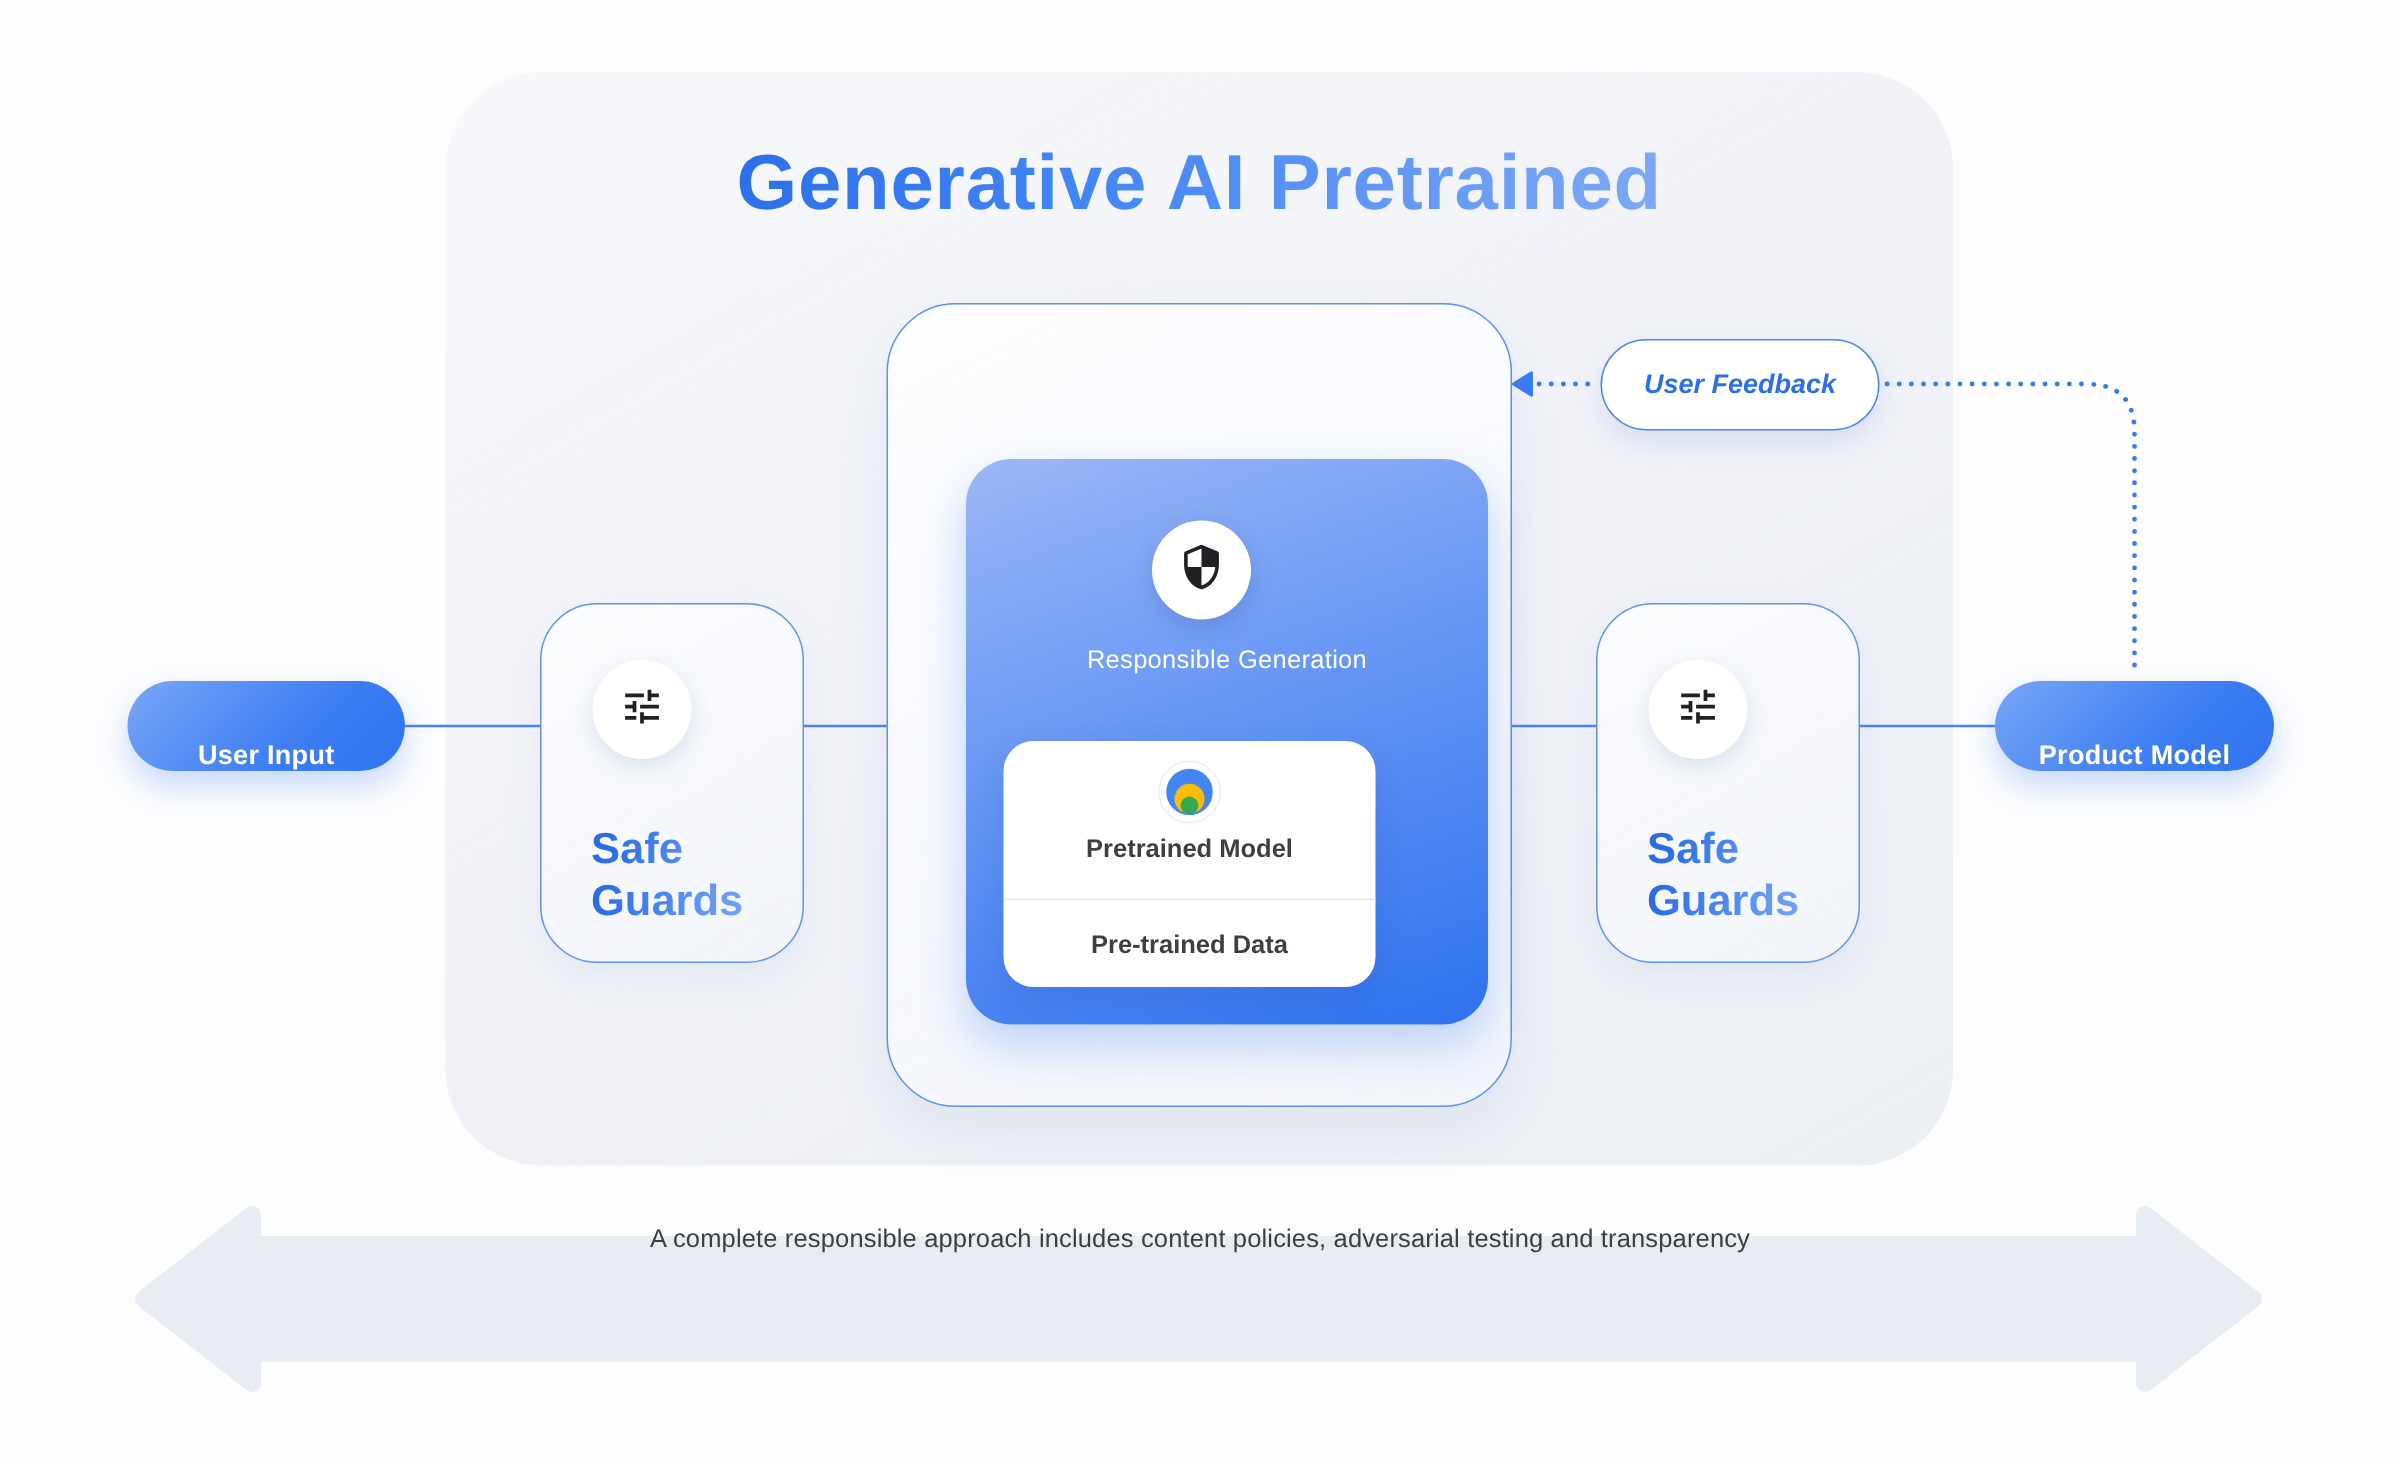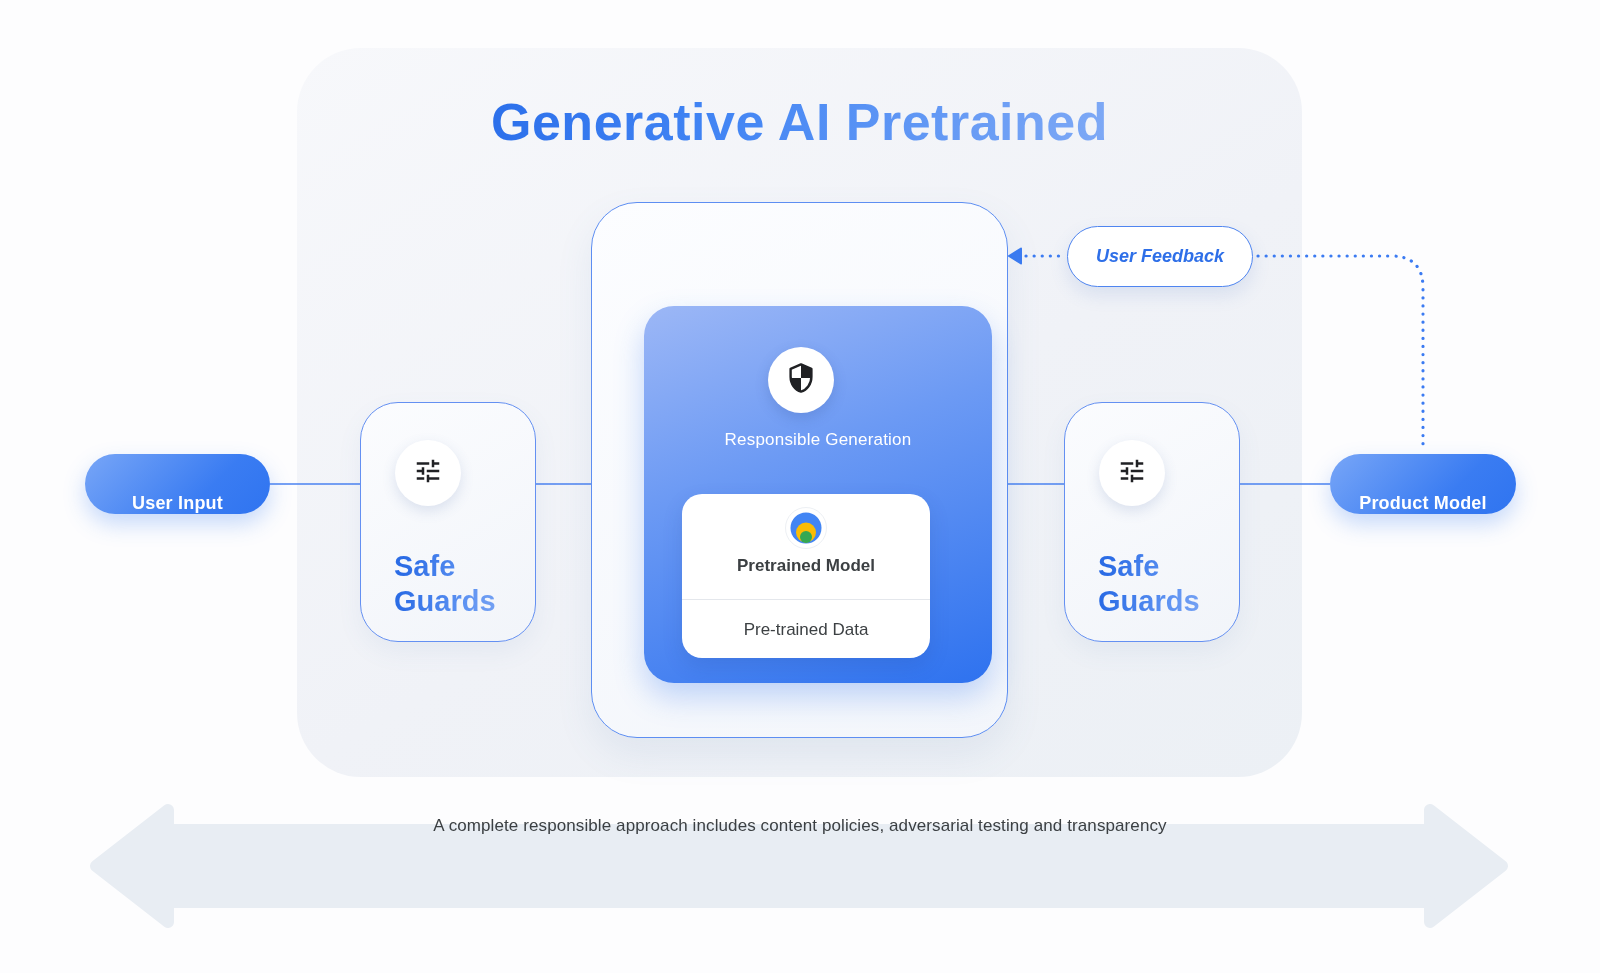--- a/index.html
+++ b/index.html
@@ -49,38 +49,38 @@
     position:absolute; left:124px; top:41px; width:66px; height:66px;
     border-radius:50%; background:#fff;
     box-shadow:0 5px 14px rgba(40,70,140,.20);
     display:flex; align-items:center; justify-content:center;
   }
   .rg-label {
     position:absolute; left:0; top:124px; width:100%; text-align:center;
     color:#fff; font-size:17px; font-weight:500; letter-spacing:.2px;
   }
   .model-card {
-    position:absolute; left:38px; top:188px; width:248px; height:164px;
+    position:absolute; left:25px; top:188px; width:248px; height:164px;
     border-radius:20px; background:#fff;
     box-shadow:0 8px 20px rgba(25,60,140,.15);
   }
   .model-icon-wrap {
     position:absolute; left:102px; top:12px; width:44px; height:44px;
   }
   .pretrained-model-label {
     position:absolute; left:0; top:62px; width:100%; text-align:center;
     color:#3c4043; font-size:17px; font-weight:600;
   }
   .card-divider {
     position:absolute; left:0; top:105px; width:100%; height:1px;
     background:#e4e7ec;
   }
   .pretrained-data-label {
     position:absolute; left:0; top:126px; width:100%; text-align:center;
-    color:#3c4043; font-size:17px; font-weight:400;
+    color:#3c4043; font-size:17px; font-weight:700;
   }
 
   
   .sg-box {
     position:absolute; top:358px; width:176px; height:240px;
     border-radius:38px; border:1.5px solid #central;
     border:1.5px solid #6490f2;
     background:linear-gradient(150deg,rgba(252,253,255,.9) 0%,rgba(242,245,250,.9) 100%);
     box-shadow:0 10px 24px rgba(90,125,180,.08);
     margin-top:44px;

